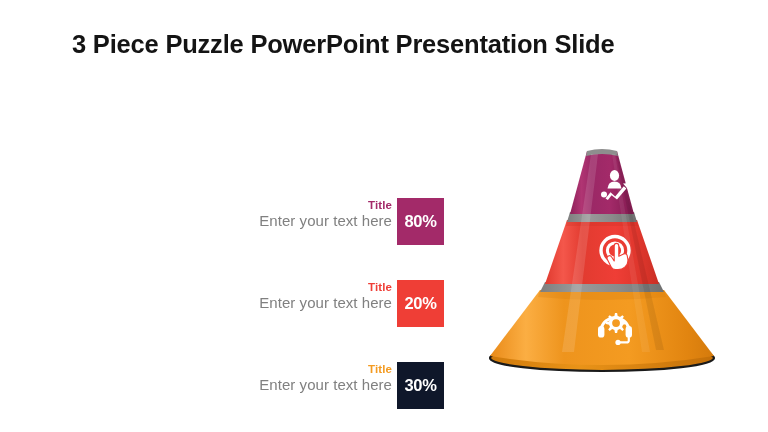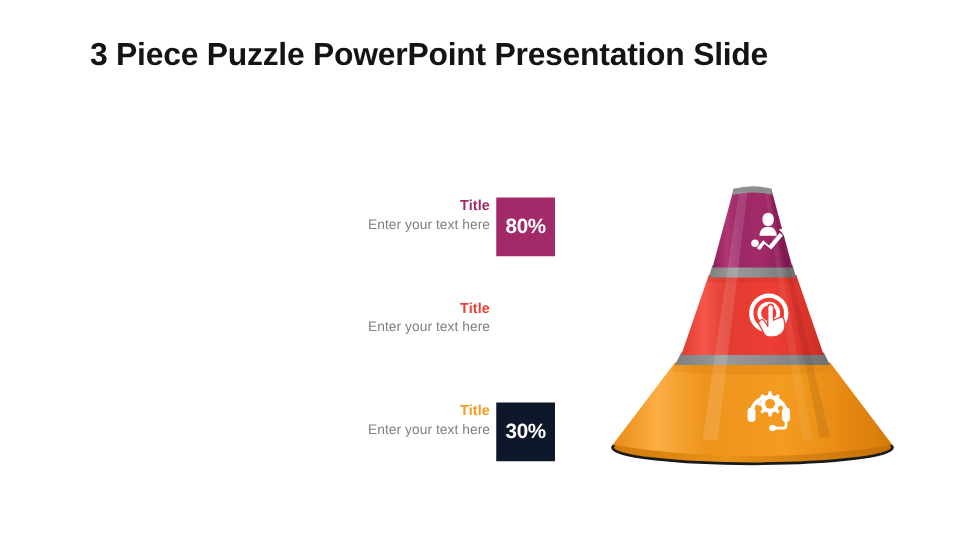--- a/index.html
+++ b/index.html
@@ -25,36 +25,37 @@
     letter-spacing:-0.2px;
     white-space:nowrap;
   }
 
   
   .row {
     position:absolute;
     left:240px;
     width:200px;
     height:50px;
+    margin-top:40px;
   }
   .row-text {
     position:absolute;
     right:52px;
     top:0;
     width:150px;
     text-align:right;
   }
   .row-title {
     font-size:11.5px;
     font-weight:bold;
     line-height:15px;
     letter-spacing:0.1px;
   }
   .row-desc {
-    font-size:11px;
+    font-size:15px;
     color:#808080;
     line-height:15px;
     letter-spacing:0.05px;
     white-space:nowrap;
   }
   .pct-box {
     position:absolute;
     right:0; top:0;
     width:47px; height:47px;
     display:flex;
@@ -102,20 +103,21 @@
       <div class="row-desc">Enter your text here</div>
     </div>
     <div class="pct-box" style="background:#A32A69">80%</div>
   </div>
 
   <div class="row" id="row-2">
     <div class="row-text">
       <div class="row-title" style="color:#EF3E36">Title</div>
       <div class="row-desc">Enter your text here</div>
     </div>
+    <div class="pct-box" style="background:#EF3E36">20%</div>
   </div>
 
   <div class="row" id="row-3">
     <div class="row-text">
       <div class="row-title" style="color:#F49B21">Title</div>
       <div class="row-desc">Enter your text here</div>
     </div>
     <div class="pct-box" style="background:#0f172a">30%</div>
   </div>
 

